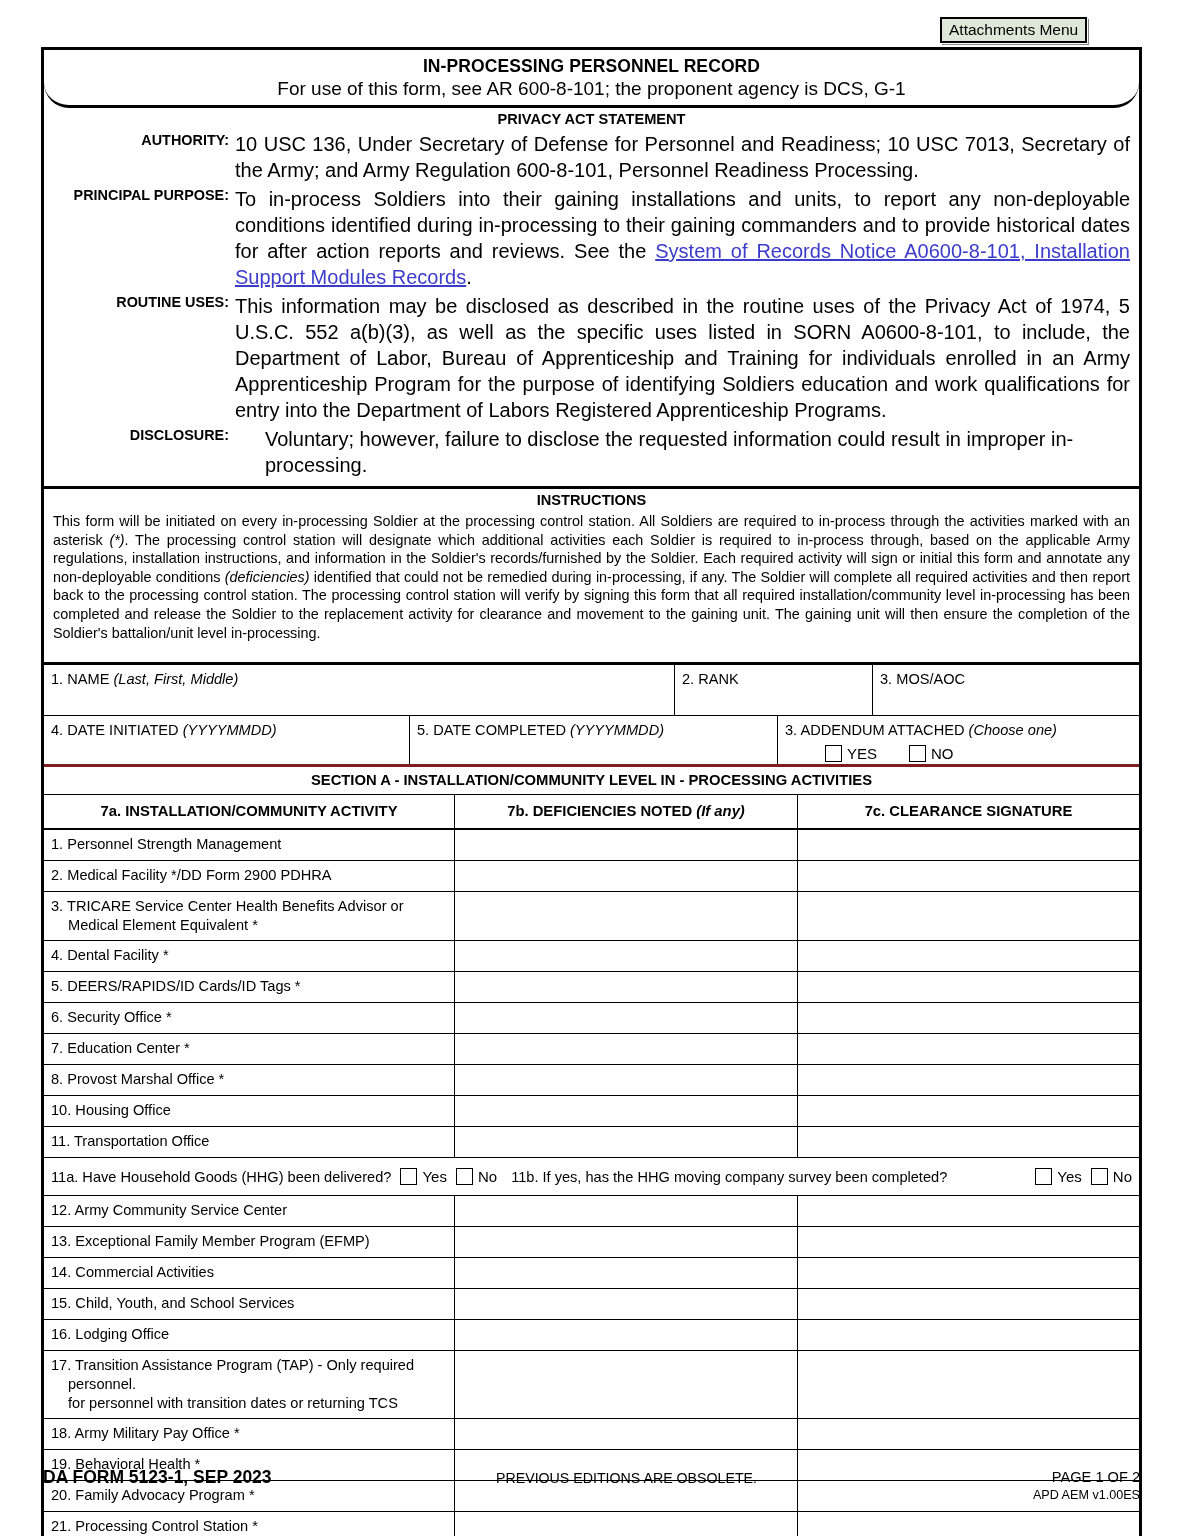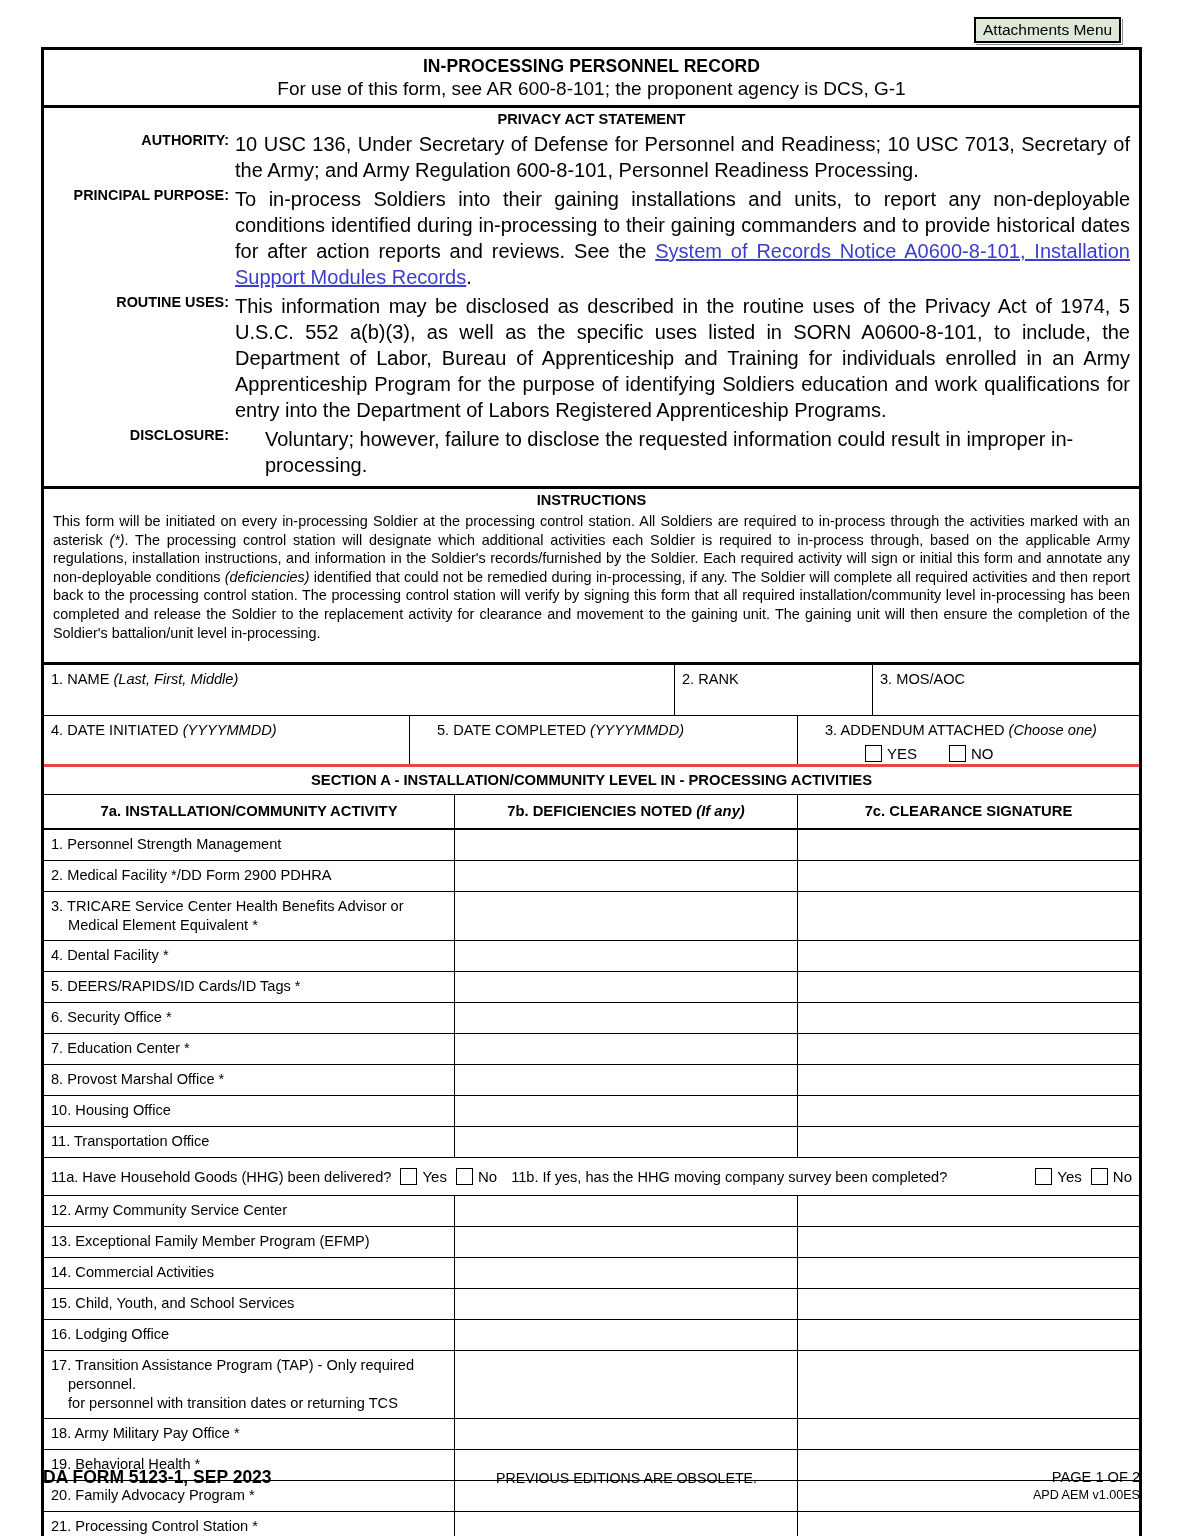--- a/index.html
+++ b/index.html
@@ -20,21 +20,21 @@
   .attach-bar {
     position: absolute;
     top: 0;
     left: 0;
     width: 1187px;
     height: 40px;
   }
   .attach-btn {
     position: absolute;
     top: 17px;
-    left: 974px;
+    left: 940px;
     background: #dfe8d8;
     border: 2px solid #000000;
     box-shadow: 0 0 0 1px #ffffff, 2px 2px 0 0 #888888;
     font-size: 15.5px;
     line-height: 19px;
     padding: 1px 7px 2px 7px;
     white-space: nowrap;
     cursor: pointer;
     font-family: "Liberation Sans", sans-serif;
   }
@@ -49,20 +49,21 @@
     box-sizing: border-box;
     background: #ffffff;
   }
 
   .band { border-bottom: 3px solid #000000; }
 
   
   .title-block {
     text-align: center;
     padding: 6px 4px 7px 4px;
+    border-radius: 25px;
   }
   .form-title {
     font-size: 17.5px;
     font-weight: bold;
     letter-spacing: .1px;
     line-height: 21px;
   }
   .form-subtitle {
     font-size: 19px;
     line-height: 19px;
@@ -114,21 +115,21 @@
     text-align: justify;
     text-justify: inter-word;
   }
   .instr-body i { font-style: italic; }
 
   
   .fieldrow {
     display: flex;
     border-bottom: 1px solid #000000;
   }
-  .fieldrow.last { border-bottom: 3px solid #ef4444; gap: 20px; }
+  .fieldrow.last { border-bottom: 3px solid #7f1d1d; }
   .fcell {
     border-right: 1px solid #000000;
     box-sizing: border-box;
     padding: 5px 0 0 7px;
     font-size: 14.6px;
     line-height: 18px;
     position: relative;
   }
   .fcell.nb { border-right: none; }
   .fcell i { font-style: italic; }

